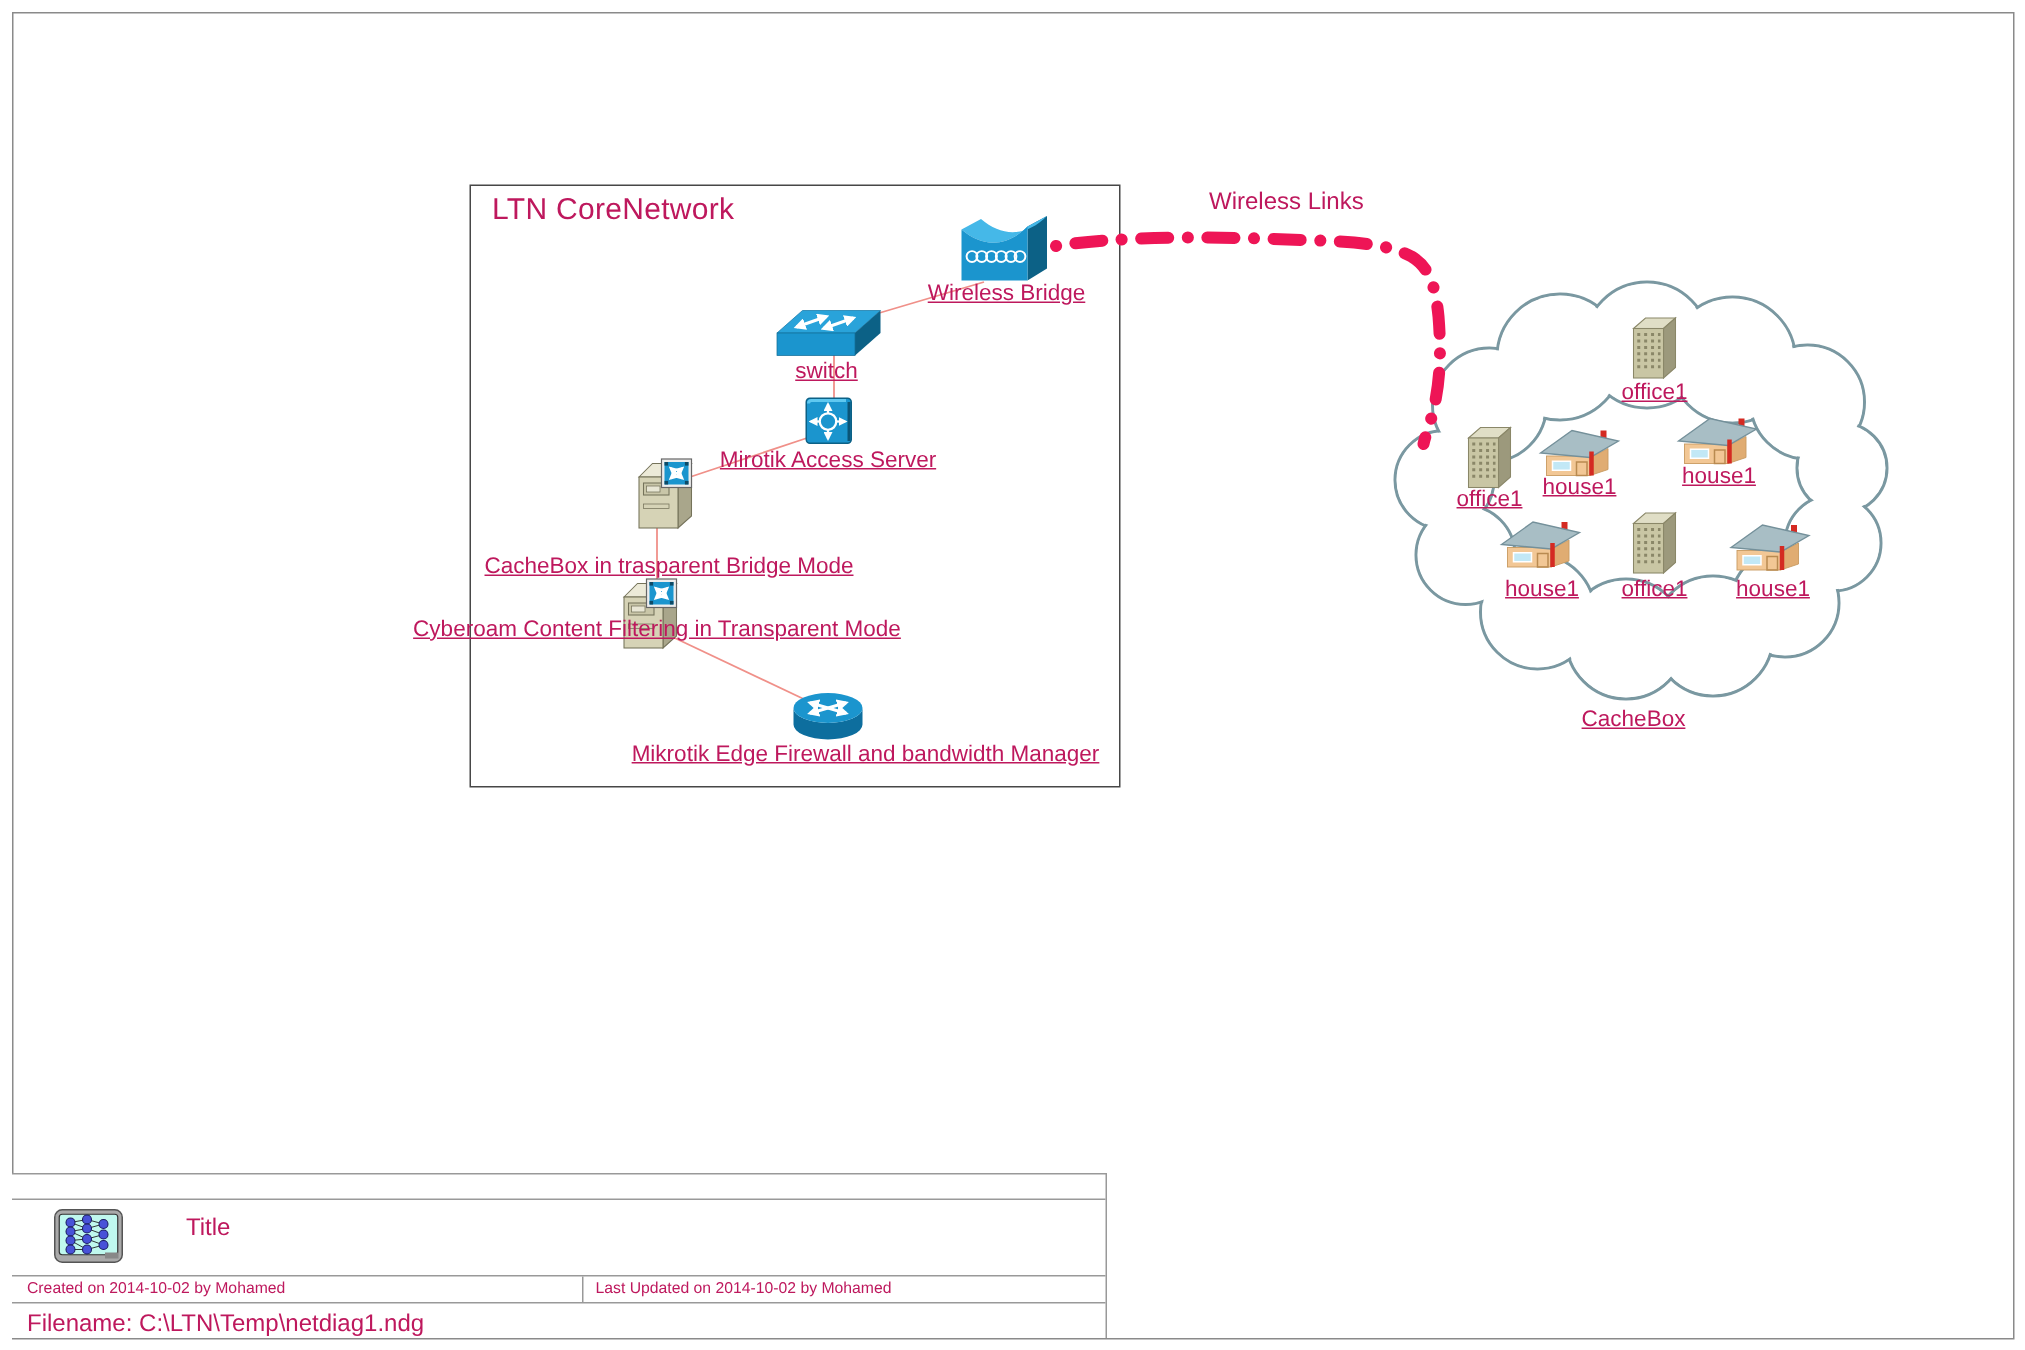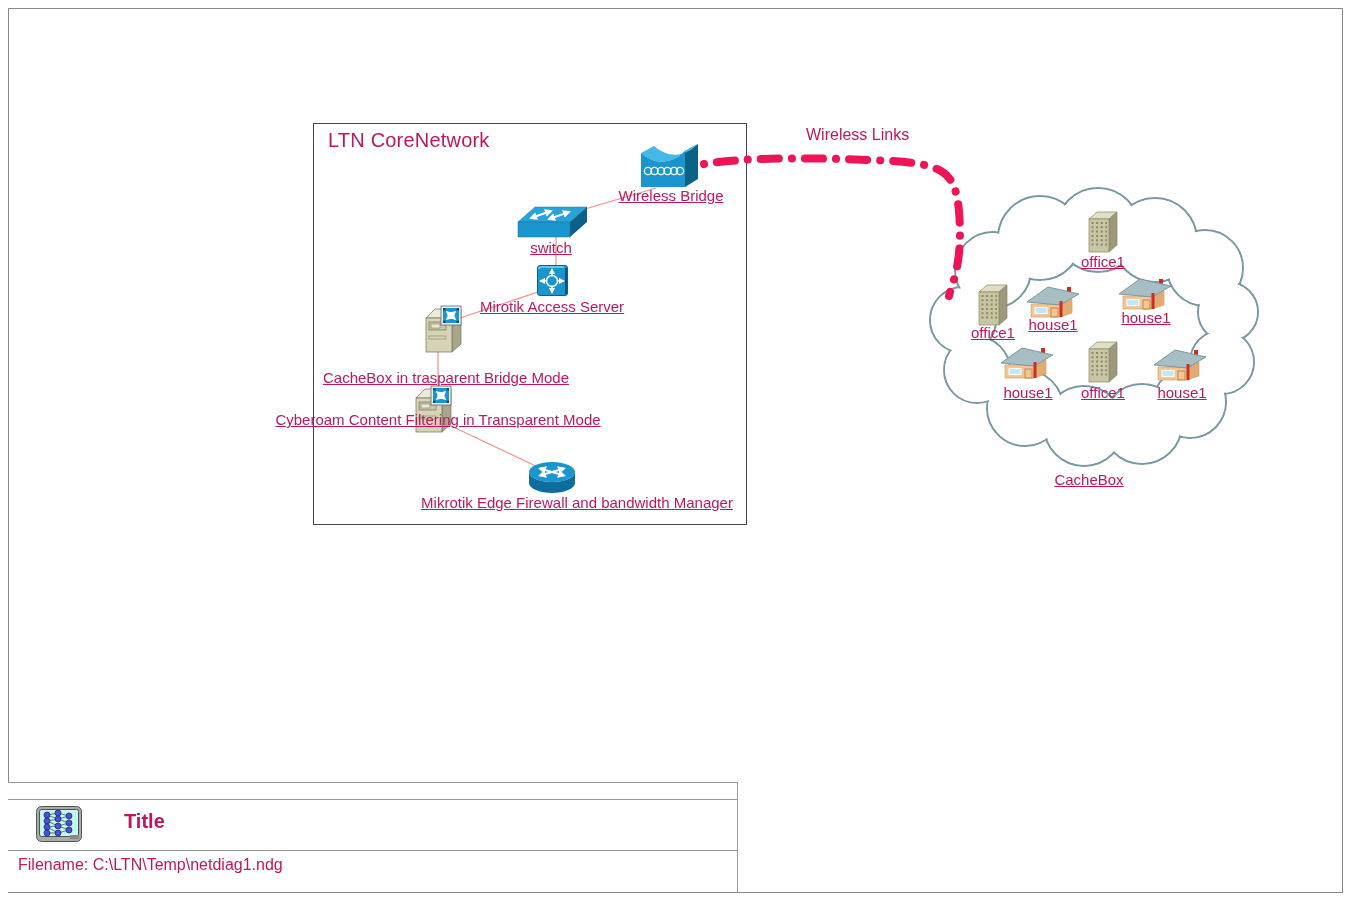--- a/index.html
+++ b/index.html
@@ -12,21 +12,21 @@
   #core-box-title{position:absolute;left:14px;top:5px;font-size:20px;letter-spacing:0.2px;}
   .diagram-label{position:absolute;font-size:15px;white-space:nowrap;transform:translateX(-50%);text-decoration:underline;}
   #wireless-links-label{position:absolute;left:806px;top:126px;font-size:16px;}
   svg.layer{position:absolute;left:0;top:0;}
   
   #title-block{position:absolute;left:8px;top:782px;width:729px;height:109px;
         border-top:1px solid #999;border-right:1px solid #999;background:#fff;}
   #tb-strip{height:16px;border-bottom:1px solid #999;}
   #tb-title-row{position:relative;height:50px;border-bottom:1px solid #999;}
   #tb-logo{position:absolute;left:28px;top:6px;}
-  #tb-title-text{position:absolute;left:116px;top:10px;font-size:20px;font-weight:bold;}
+  #tb-title-text{position:absolute;left:116px;top:10px;font-size:16px;font-weight:normal;}
   #tb-meta-row{display:flex;height:17px;border-bottom:1px solid #999;font-size:10.5px;}
   #tb-created-cell{width:370px;border-right:1px solid #999;padding-left:10px;line-height:17px;}
   #tb-updated-cell{flex:1;padding-left:8px;line-height:17px;}
   #tb-file-row{font-size:16px;padding:5px 0 0 10px;}
 </style>
 </head>
 <body>
 
 <div id="page">
   <div id="page-border"></div>
@@ -235,15 +235,19 @@
             <circle cx="22" cy="13" r="3"></circle>
           <circle cx="22" cy="20" r="3"></circle>
             <circle cx="22" cy="27" r="3"></circle>
           <circle cx="33" cy="10" r="3"></circle>
             <circle cx="33" cy="17" r="3"></circle>
           <circle cx="33" cy="24" r="3"></circle>
         </g>
       </svg>
       <div id="tb-title-text">Title</div>
     </div>
+    <div id="tb-meta-row">
+      <div id="tb-created-cell">Created on 2014-10-02 by Mohamed</div>
+      <div id="tb-updated-cell">Last Updated on 2014-10-02 by Mohamed</div>
+    </div>
     <div id="tb-file-row">Filename: C:\LTN\Temp\netdiag1.ndg</div>
   </div>
 </div>
 
 </body></html>

